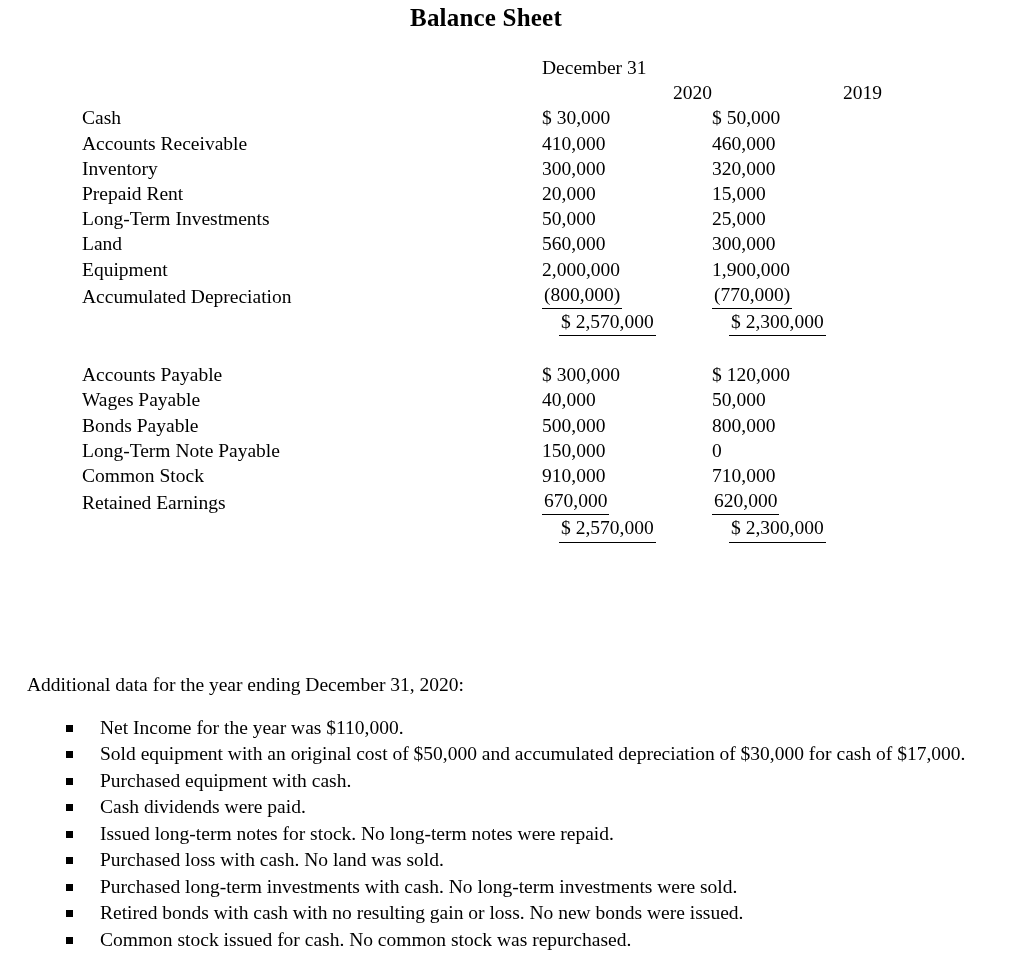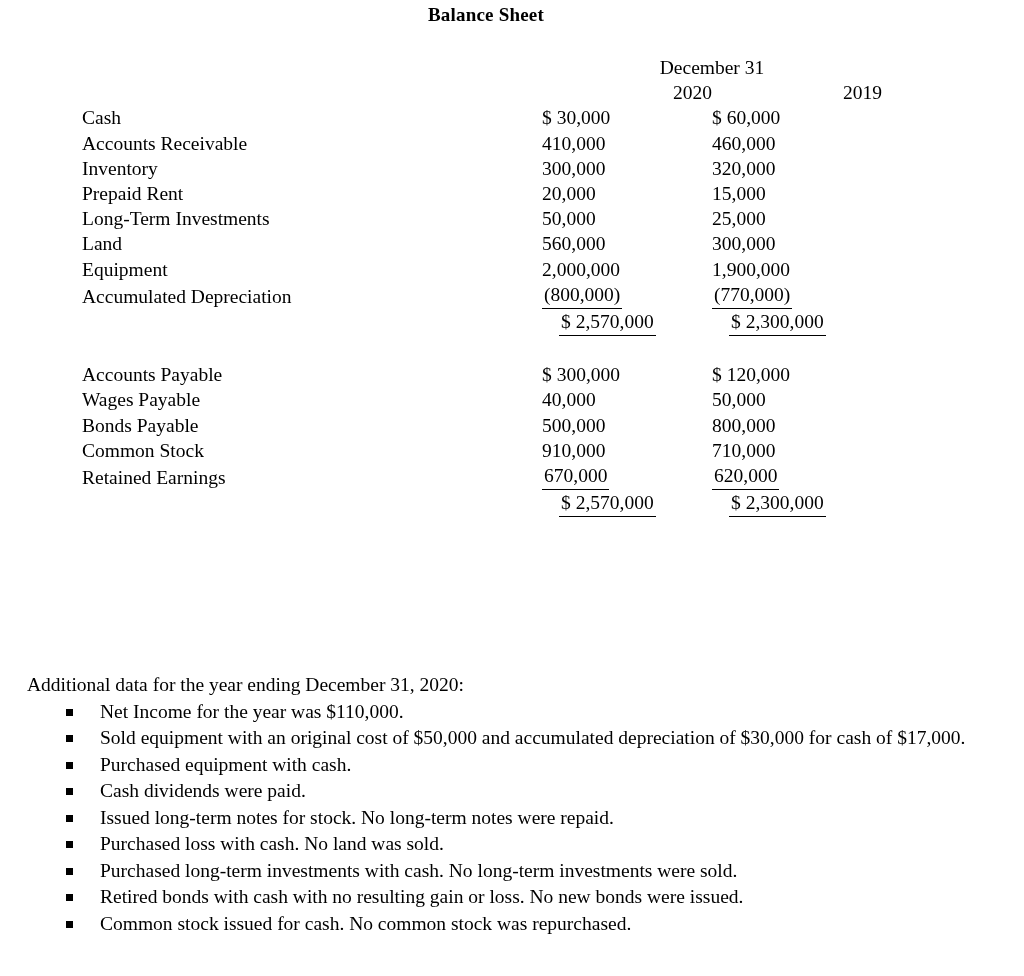--- a/index.html
+++ b/index.html
@@ -22,21 +22,21 @@
     height: 976px;
   }
 
   
   .doc-title {
     position: absolute;
     top: 4px;
     left: 0;
     width: 972px;
     text-align: center;
-    font-size: 19px;
+    font-size: 25px;
     font-weight: bold;
     letter-spacing: 0.2px;
   }
 
   
   .stmt {
     position: absolute;
     top: 55px;
     left: 82px;
     width: 800px;
@@ -48,21 +48,21 @@
     margin: 0;
     vertical-align: bottom;
     line-height: 25.2px;
     font-weight: normal;
     white-space: nowrap;
   }
   .col-label { width: 460px; text-align: left; }
   .col-amt   { width: 170px; text-align: right; }
 
   .hdr-span {
-    text-align: center;
+    text-align: left;
     font-weight: bold;
     font-size: 19.5px;
   }
   .hdr-year {
     text-align: right;
     font-weight: bold;
     font-size: 19.5px;
   }
 
   .amt { text-align: left; padding-right: 1px; }
@@ -85,21 +85,21 @@
   
   .extra {
     position: absolute;
     top: 672px;
     left: 27px;
     width: 970px;
     font-size: 19.5px;
     line-height: 26.5px;
   }
   .extra-intro {
-    margin: 0 0 0 0;
+    margin: 0 0 16px 0;
   }
   .bullets {
     list-style: none;
     margin: 0;
     padding: 0;
   }
   .bullets li {
     position: relative;
     padding-left: 73px;
     margin: 0;
@@ -130,21 +130,21 @@
       </tr>
       <tr>
         <td class="col-label"></td>
         <td class="col-amt hdr-year">2020</td>
         <td class="col-amt hdr-year">2019</td>
       </tr>
 
       <tr>
         <td class="col-label">Cash</td>
         <td class="col-amt amt">$ 30,000</td>
-        <td class="col-amt amt">$ 60,000</td>
+        <td class="col-amt amt">$ 50,000</td>
       </tr>
       <tr>
         <td class="col-label">Accounts Receivable</td>
         <td class="col-amt amt">410,000</td>
         <td class="col-amt amt">460,000</td>
       </tr>
       <tr>
         <td class="col-label">Inventory</td>
         <td class="col-amt amt">300,000</td>
         <td class="col-amt amt">320,000</td>
@@ -195,20 +195,25 @@
         <td class="col-label">Wages Payable</td>
         <td class="col-amt amt">40,000</td>
         <td class="col-amt amt">50,000</td>
       </tr>
       <tr>
         <td class="col-label">Bonds Payable</td>
         <td class="col-amt amt">500,000</td>
         <td class="col-amt amt">800,000</td>
       </tr>
       <tr>
+        <td class="col-label">Long-Term Note Payable</td>
+        <td class="col-amt amt">150,000</td>
+        <td class="col-amt amt">0</td>
+      </tr>
+      <tr>
         <td class="col-label">Common Stock</td>
         <td class="col-amt amt">910,000</td>
         <td class="col-amt amt">710,000</td>
       </tr>
       <tr class="rule-single">
         <td class="col-label">Retained Earnings</td>
         <td class="col-amt amt"><span class="amt-inner">670,000</span></td>
         <td class="col-amt amt"><span class="amt-inner">620,000</span></td>
       </tr>
       <tr class="rule-total">

